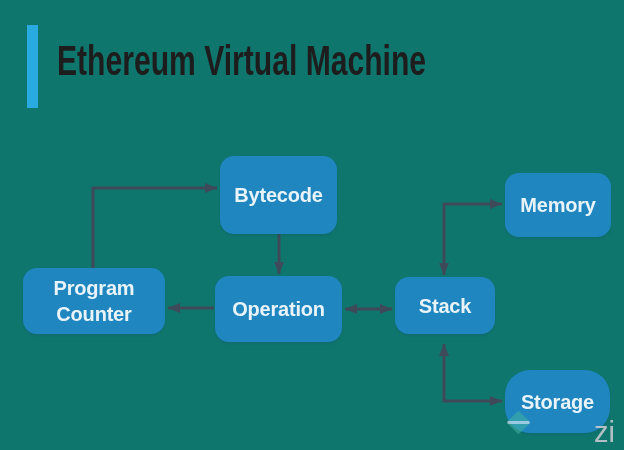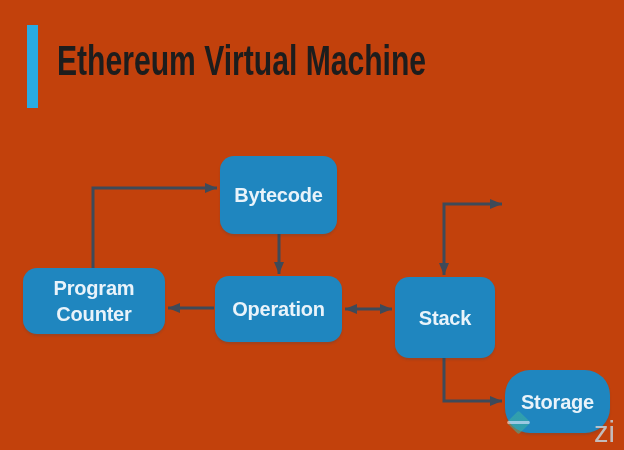--- a/index.html
+++ b/index.html
@@ -5,21 +5,21 @@
   html, body {
     margin: 0;
     padding: 0;
     background: #ffffff;
     font-family: "Liberation Sans", sans-serif;
   }
   .canvas {
     position: relative;
     width: 624px;
     height: 450px;
-    background: #c2410c;
+    background: #0f766e;
     overflow: hidden;
   }
   
   .accent-bar {
     position: absolute;
     left: 27px; top: 25px;
     width: 11px; height: 83px;
     background: #29abe2;
   }
   .title {
@@ -59,21 +59,21 @@
     font-size: 20px;
     font-weight: 700;
     letter-spacing: -0.2px;
     line-height: 1.3;
     padding: 0 8px;
     box-sizing: border-box;
   }
   #node-bytecode        { left: 220px; top: 156px; width: 117px; height: 78px; }
   #node-program-counter { left: 23px;  top: 268px; width: 142px; height: 66px; }
   #node-operation       { left: 215px; top: 276px; width: 127px; height: 66px; }
-  #node-stack           { left: 395px; top: 277px; width: 100px; height: 81px; }
+  #node-stack           { left: 395px; top: 277px; width: 100px; height: 57px; }
   #node-memory          { left: 505px; top: 173px; width: 106px; height: 64px; }
   #node-storage         { left: 505px; top: 370px; width: 105px; height: 63px; border-radius: 25px; }
   
   .wm-diamond {
     position: absolute;
     left: 510px; top: 414px;
     width: 17px; height: 17px;
     transform: rotate(45deg);
     background: linear-gradient(135deg, #3fb3a0 42%, #ffffff 42%, #ffffff 58%, #3fb3a0 58%);
     opacity: 0.55;
@@ -115,20 +115,23 @@
   </div>
   <div class="node" id="node-program-counter">
     <span>Program Counter</span>
   </div>
   <div class="node" id="node-operation">
     <span>Operation</span>
   </div>
   <div class="node" id="node-stack">
     <span>Stack</span>
   </div>
+  <div class="node" id="node-memory">
+    <span>Memory</span>
+  </div>
   <div class="node" id="node-storage">
     <span>Storage</span>
   </div>
 
   <span class="wm-diamond"></span>
   <span class="wm-text">zi</span>
 
 </div>
 
 </body></html>

